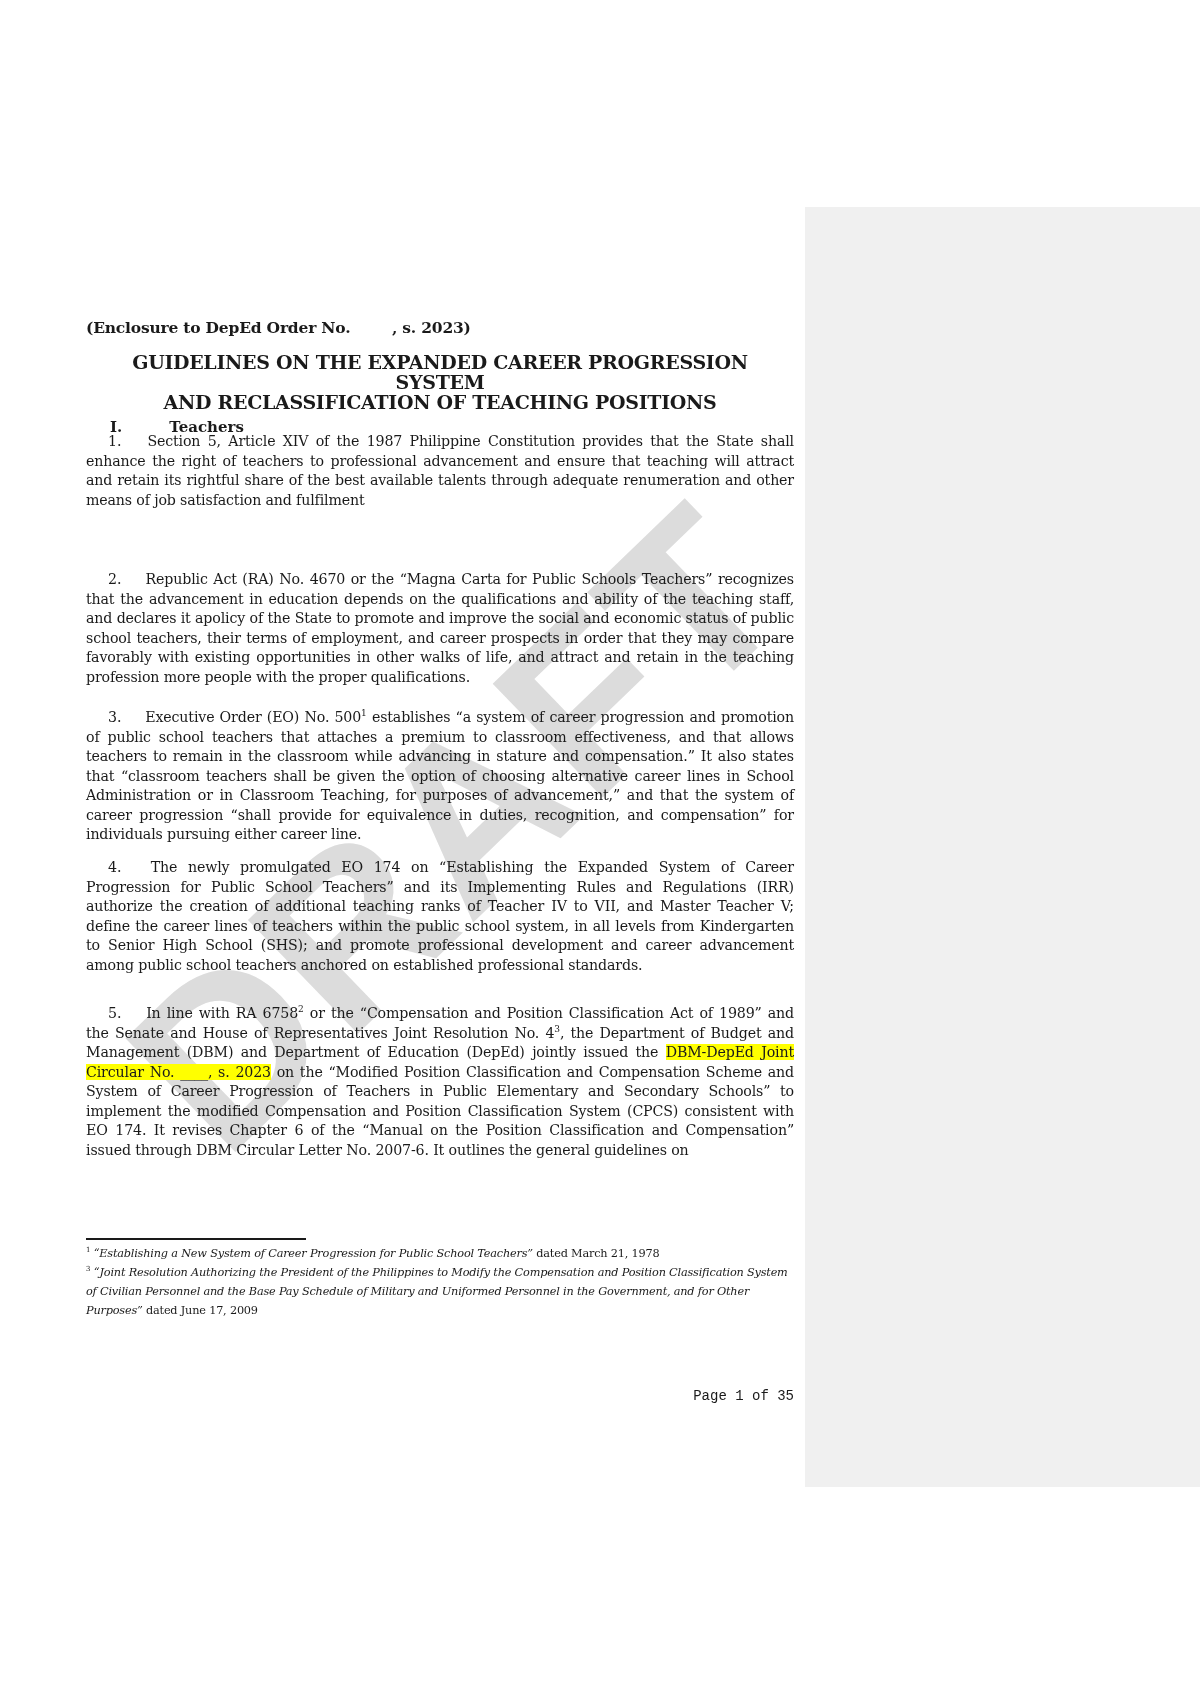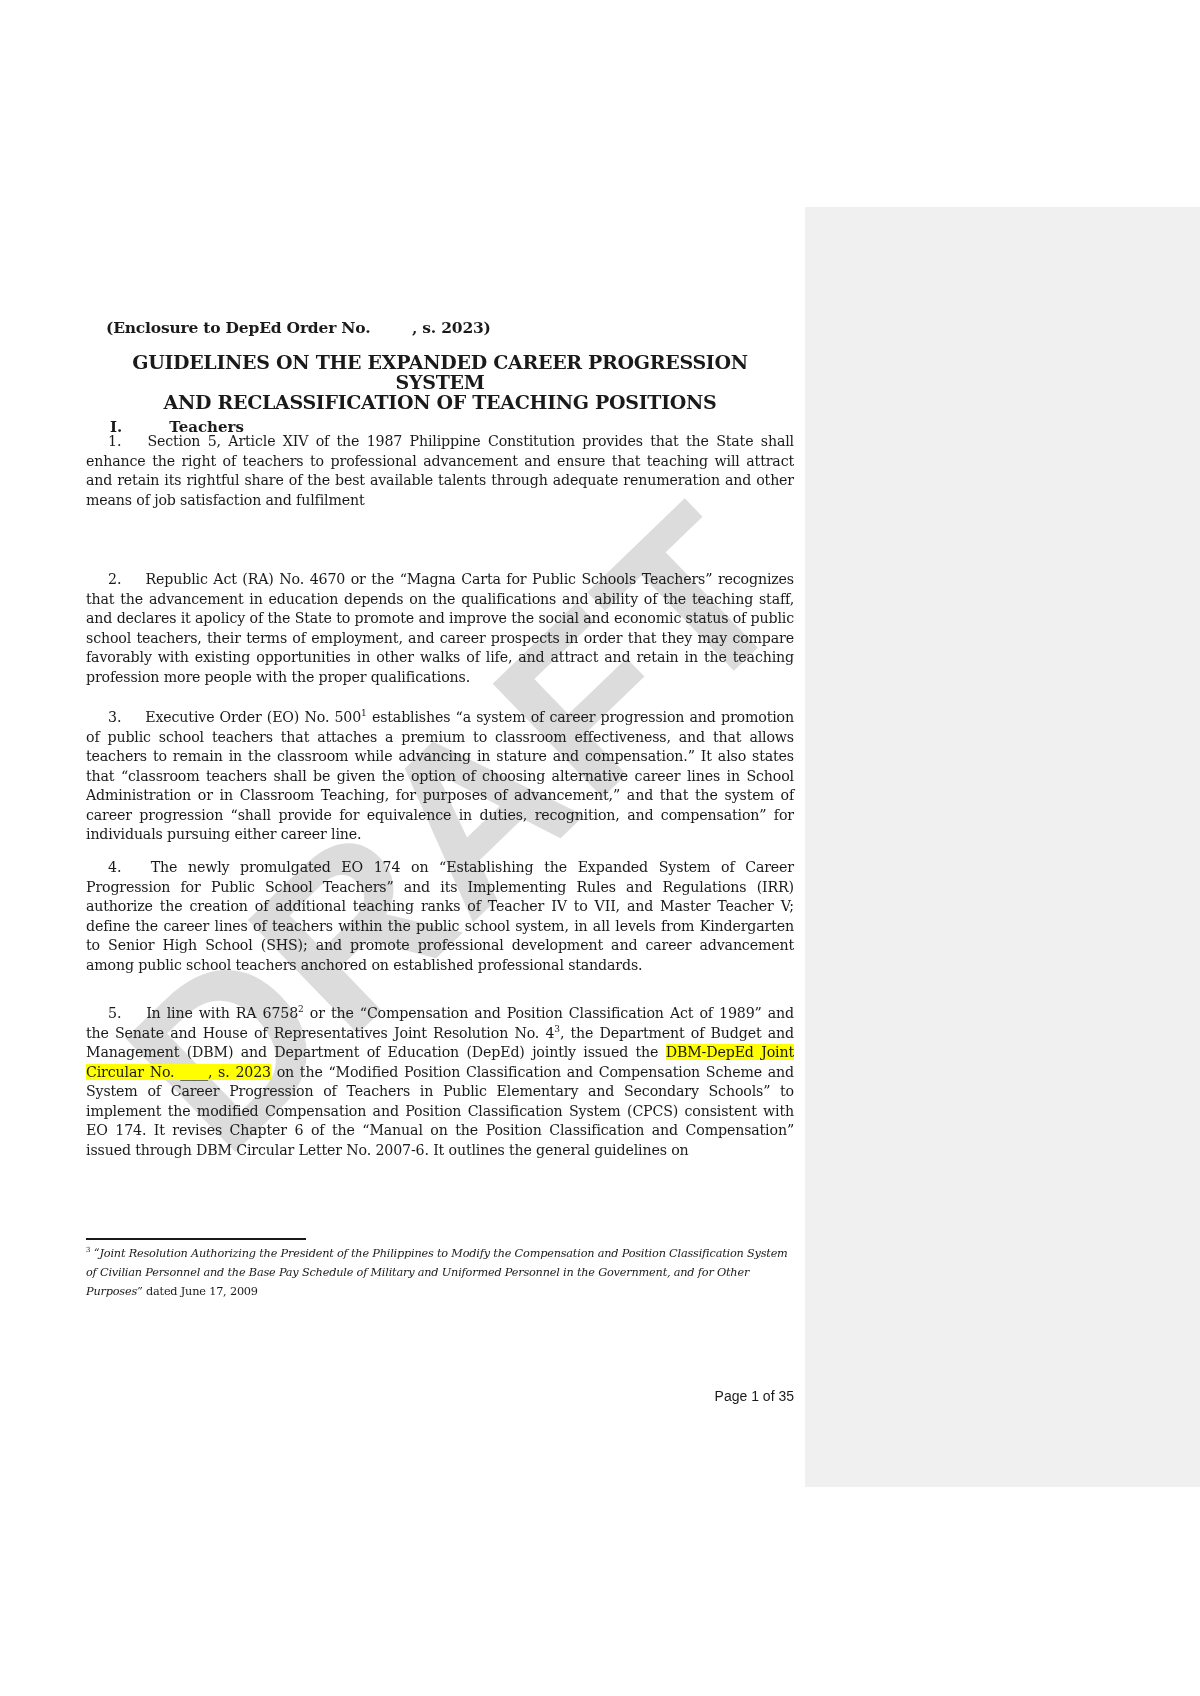--- a/index.html
+++ b/index.html
@@ -15,21 +15,21 @@
   .watermark {
     position: absolute; left: 60px; top: 720px; width: 780px; text-align: center;
     transform: rotate(-44deg); transform-origin: 50% 50%;
     font-family: "Liberation Sans", "DejaVu Sans", sans-serif; font-weight: bold;
     font-size: 230px; letter-spacing: 4px; color: #d6d6d6; opacity: 0.85;
     pointer-events: none; z-index: 0; line-height: 1;
   }
   .page { position: absolute; left: 86px; top: 0; width: 708px; z-index: 1; }
   .enclosure {
     position: absolute; top: 318px; left: 0;
-    font-weight: bold; font-size: 15.5px; letter-spacing: -0.2px; margin-left: 20px;
+    font-weight: bold; font-size: 15.5px; letter-spacing: -0.2px;
   }
   .title {
     position: absolute; top: 352px; left: 0; width: 708px; text-align: center;
     font-weight: bold; font-size: 19px; line-height: 20px; letter-spacing: -0.3px;
   }
   .section-head {
     position: absolute; top: 418px; left: 24px; font-weight: bold; font-size: 15px;
   }
   .section-head .num { display: inline-block; width: 54px; }
   .para {
@@ -44,21 +44,21 @@
   }
   .footnotes {
     position: absolute; top: 1244px; left: 0; width: 708px;
     font-size: 11.3px; line-height: 19px; letter-spacing: -0.2px;
   }
   .footnotes .fn { display: block; }
   .footnotes i { font-style: italic; }
   .footnotes sup { font-size: 7px; }
   .page-num {
     position: absolute; top: 1388px; right: 0;
-    font-family: Liberation Sans, sans-serif; font-size: 14px;
+    font-family: Liberation Mono, monospace; font-size: 14px;
   }
 </style>
 </head>
 <body>
 
 <div class="comment-pane"></div>
 
 <div class="watermark">DRAFT</div>
 
 <div class="page">
@@ -95,17 +95,18 @@
   </div>
 
   <div class="para" style="top:1004px">
     <span class="pnum">5.</span>
     <span>In line with RA 6758</span><sup>2</sup><span> or the “Compensation and Position Classification Act of 1989” and the Senate and House of Representatives Joint Resolution No. 4</span><sup>3</sup><span>, the Department of Budget and Management (DBM) and Department of Education (DepEd) jointly issued the </span><span class="hl">DBM-DepEd Joint Circular No. ____, s. 2023</span><span> on the “Modified Position Classification and Compensation Scheme and System of Career Progression of Teachers in Public Elementary and Secondary Schools” to implement the modified Compensation and Position Classification System (CPCS) consistent with EO 174. It revises Chapter 6 of the “Manual on the Position Classification and Compensation” issued through DBM Circular Letter No. 2007-6. It outlines the general guidelines on</span>
   </div>
 
   <div class="fn-rule"></div>
 
   <div class="footnotes">
+    <span class="fn"><sup>1</sup> <i>“Establishing a New System of Career Progression for Public School Teachers”</i><span> dated March 21, 1978</span></span>
     <span class="fn"><sup>3</sup> <i>“Joint Resolution Authorizing the President of the Philippines to Modify the Compensation and Position Classification System of Civilian Personnel and the Base Pay Schedule of Military and Uniformed Personnel in the Government, and for Other Purposes”</i><span> dated June 17, 2009</span></span>
   </div>
 
   <div class="page-num">Page 1 of 35</div>
 </div>
 
 </body></html>

